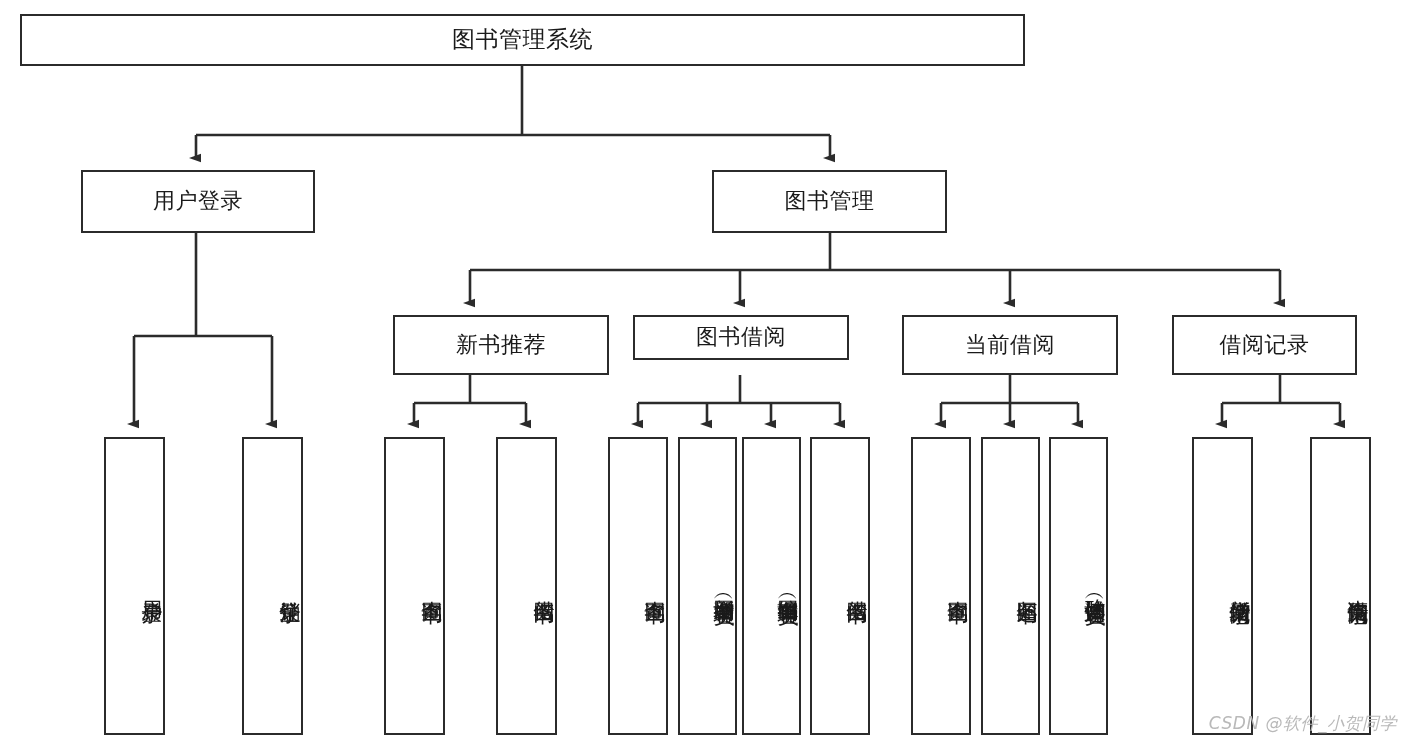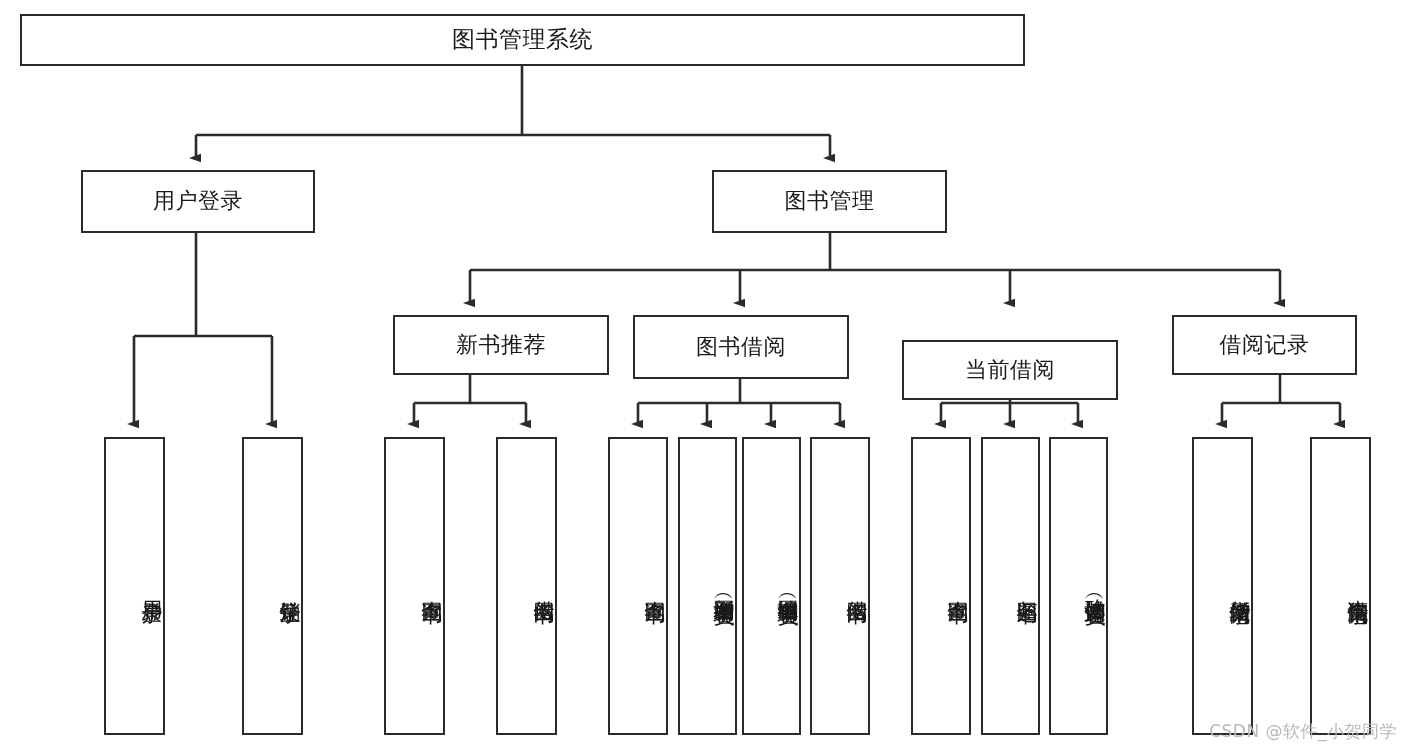--- a/index.html
+++ b/index.html
@@ -50,26 +50,27 @@
     justify-content:center;
   }
   .node.v span{
     writing-mode:vertical-rl;
     text-orientation:upright;
     display:block;
   }
   .watermark{
     position:absolute;
     right:8px;
-    bottom:4px;
+    bottom:12px;
     font-size:17px;
     color:#b9b9b9;
     letter-spacing:0.5px;
     white-space:nowrap;
     user-select:none;
+    font-style:italic;
   }
 </style>
 </head>
 <body>
 
 <div id="stage">
 
   <svg id="edges" viewBox="0 0 1405 747" xmlns="http://www.w3.org/2000/svg">
     <defs>
       <marker id="arrow" markerWidth="12" markerHeight="12" refX="5.2" refY="5" orient="auto" markerUnits="userSpaceOnUse">
@@ -129,25 +130,25 @@
   </div>
 
   <div class="node h" style="left:712px;top:170px;width:235px;height:63px;">
     <span>图书管理</span>
   </div>
 
   <div class="node h" style="left:362px;top:315px;width:216px;height:60px;margin-left:31px;">
     <span>新书推荐</span>
   </div>
 
-  <div class="node h" style="left:633px;top:315px;width:216px;height:64px;">
+  <div class="node h" style="left:633px;top:315px;width:216px;height:45px;">
     <span>图书借阅</span>
   </div>
 
-  <div class="node h" style="left:902px;top:315px;width:216px;height:60px;margin-top:25px;">
+  <div class="node h" style="left:902px;top:315px;width:216px;height:60px;">
     <span>当前借阅</span>
   </div>
 
   <div class="node h" style="left:1172px;top:315px;width:185px;height:60px;">
     <span>借阅记录</span>
   </div>
 
   <div class="node v" style="left:104px;top:437px;width:61px;height:298px;">
     <span>用户登录</span>
   </div>

